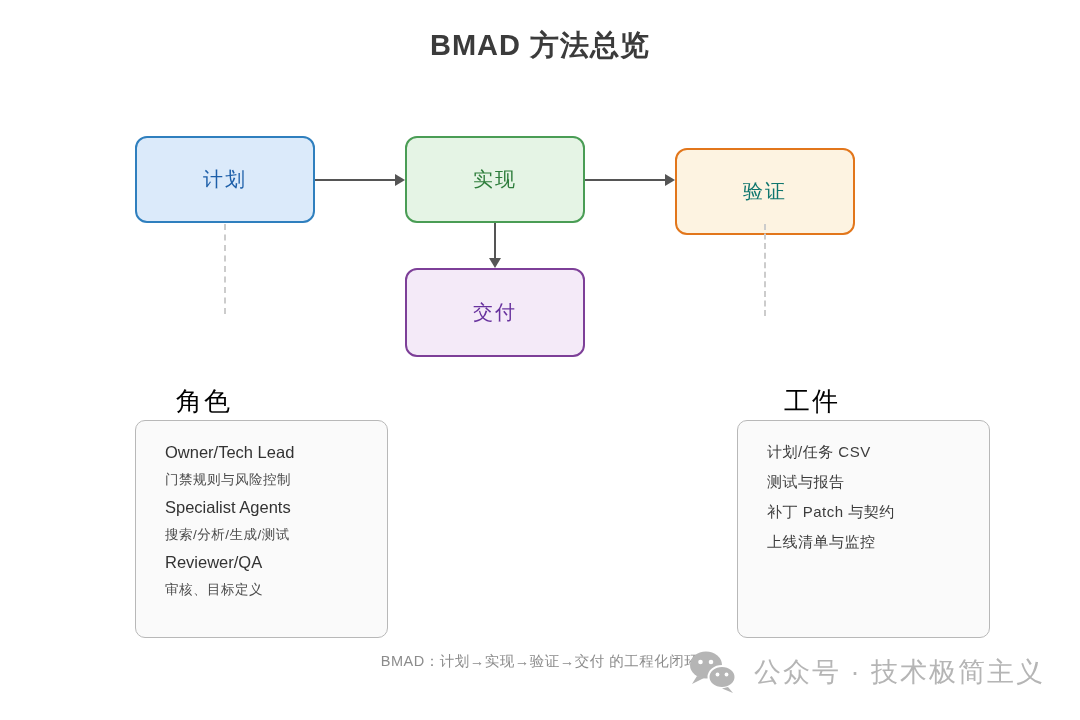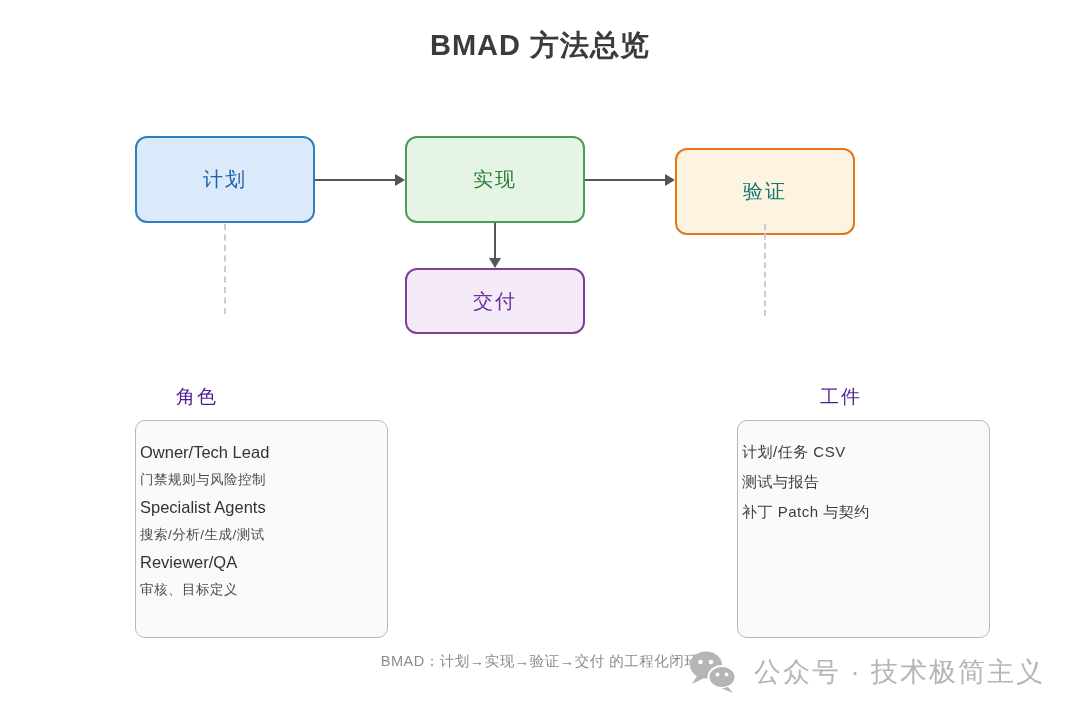--- a/index.html
+++ b/index.html
@@ -37,21 +37,21 @@
     display: flex;
     align-items: center;
     justify-content: center;
     font-size: 20px;
     font-weight: 500;
     letter-spacing: 2px;
   }
   .node-plan    { left: 135px; top: 136px; border-color: #2f7fbe; background: #dbeafa; color: #1d5fa9; }
   .node-impl    { left: 405px; top: 136px; border-color: #4a9d55; background: #e5f4e5; color: #2e7d3c; }
   .node-verify  { left: 675px; top: 148px; border-color: #e2761b; background: #fdf3e1; color: #0f766e; }
-  .node-deliver { left: 405px; top: 268px; height: 66px; border-color: #7d3f98; background: #f4eaf8; color: #68329e; }
+  .node-deliver { left: 405px; top: 268px; height: 89px; border-color: #7d3f98; background: #f4eaf8; color: #68329e; }
 
   
   .arrow-h {
     position: absolute;
     height: 2px;
     background: #555555;
   }
   .arrow-h::after {
     content: "";
     position: absolute;
@@ -84,38 +84,38 @@
     position: absolute;
     width: 0;
     border-left: 2px dashed #cccccc;
   }
   .dashed-plan   { left: 224px; top: 224px; height: 90px; }
   .dashed-verify { left: 764px; top: 224px; height: 92px; }
 
   
   .section-label {
     position: absolute;
-    font-size: 19px;
+    font-size: 26px;
     font-weight: 500;
-    color: #4c1d95;
+    color: #000000;
     letter-spacing: 2px;
   }
   .label-roles     { left: 176px; top: 384px; }
-  .label-artifacts { left: 820px; top: 384px; }
+  .label-artifacts { left: 784px; top: 384px; }
 
   
   .panel {
     position: absolute;
     width: 253px;
     height: 218px;
     top: 420px;
     background: #fafafa;
     border: 1.5px solid #b8b8b8;
     border-radius: 10px;
-    padding: 22px 14px 0 4px;
+    padding: 22px 14px 0 29px;
   }
   .panel-roles     { left: 135px; }
   .panel-artifacts { left: 737px; }
 
   .role-name {
     font-size: 16.5px;
     color: #333333;
     margin-bottom: 9px;
   }
   .role-detail {
@@ -196,20 +196,21 @@
     <div class="role-name">Specialist Agents</div>
     <div class="role-detail">搜索/分析/生成/测试</div>
     <div class="role-name">Reviewer/QA</div>
     <div class="role-detail">审核、目标定义</div>
   </div>
 
   <div class="panel panel-artifacts">
     <div class="artifact-item">计划/任务 CSV</div>
     <div class="artifact-item">测试与报告</div>
     <div class="artifact-item">补丁 Patch 与契约</div>
+    <div class="artifact-item">上线清单与监控</div>
   </div>
 
   <div class="caption">BMAD：计划→实现→验证→交付 的工程化闭环</div>
 
   <div class="watermark">
     <svg class="watermark-icon" viewBox="0 0 50 44" xmlns="http://www.w3.org/2000/svg">
       <ellipse cx="18" cy="15" rx="16" ry="13.5" fill="#b5b5b5"></ellipse>
       <polygon points="9,26 4,34 16,28" fill="#b5b5b5"></polygon>
       <circle cx="12.5" cy="12" r="2.3" fill="#ffffff"></circle>
       <circle cx="23" cy="12" r="2.3" fill="#ffffff"></circle>

